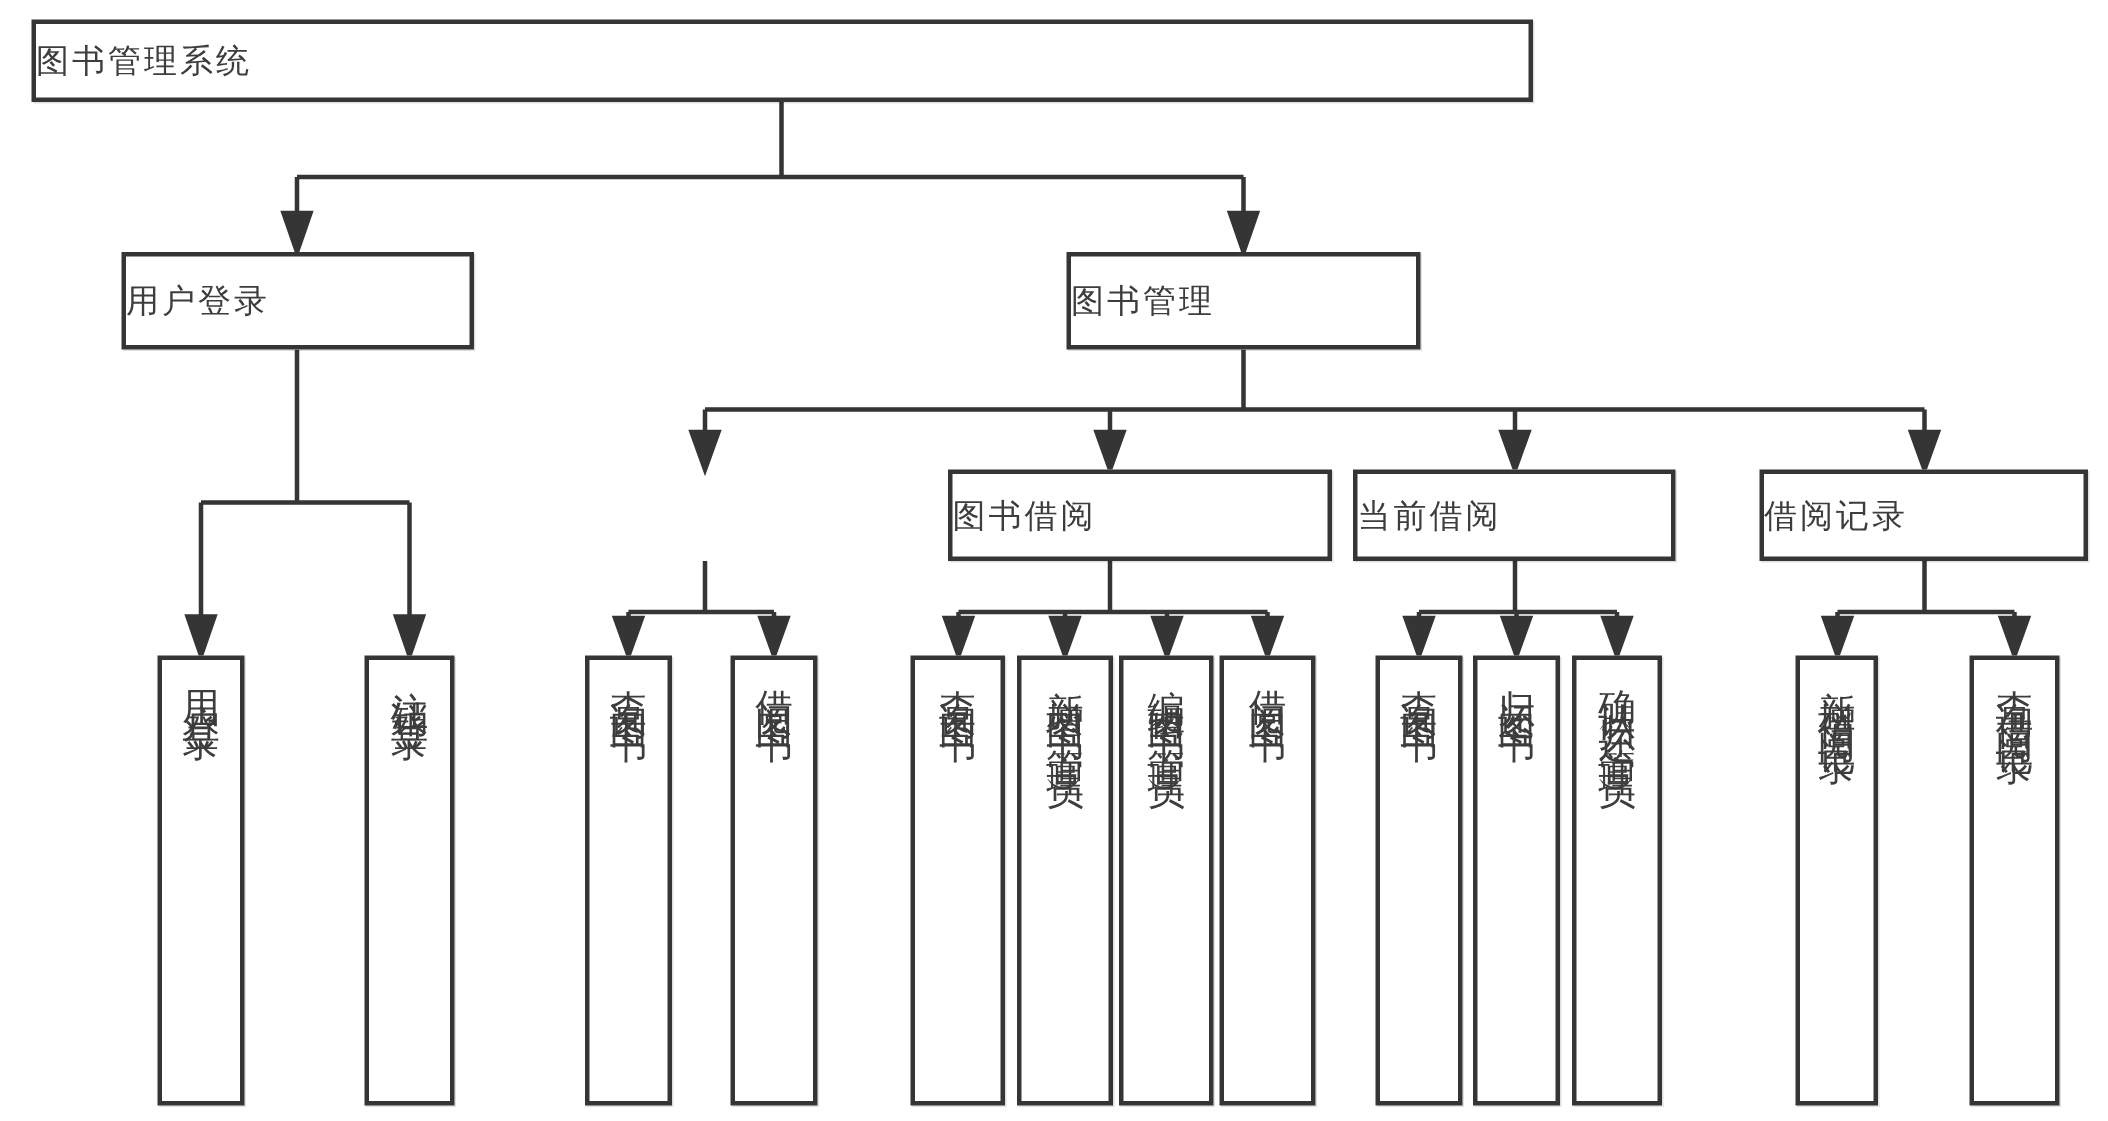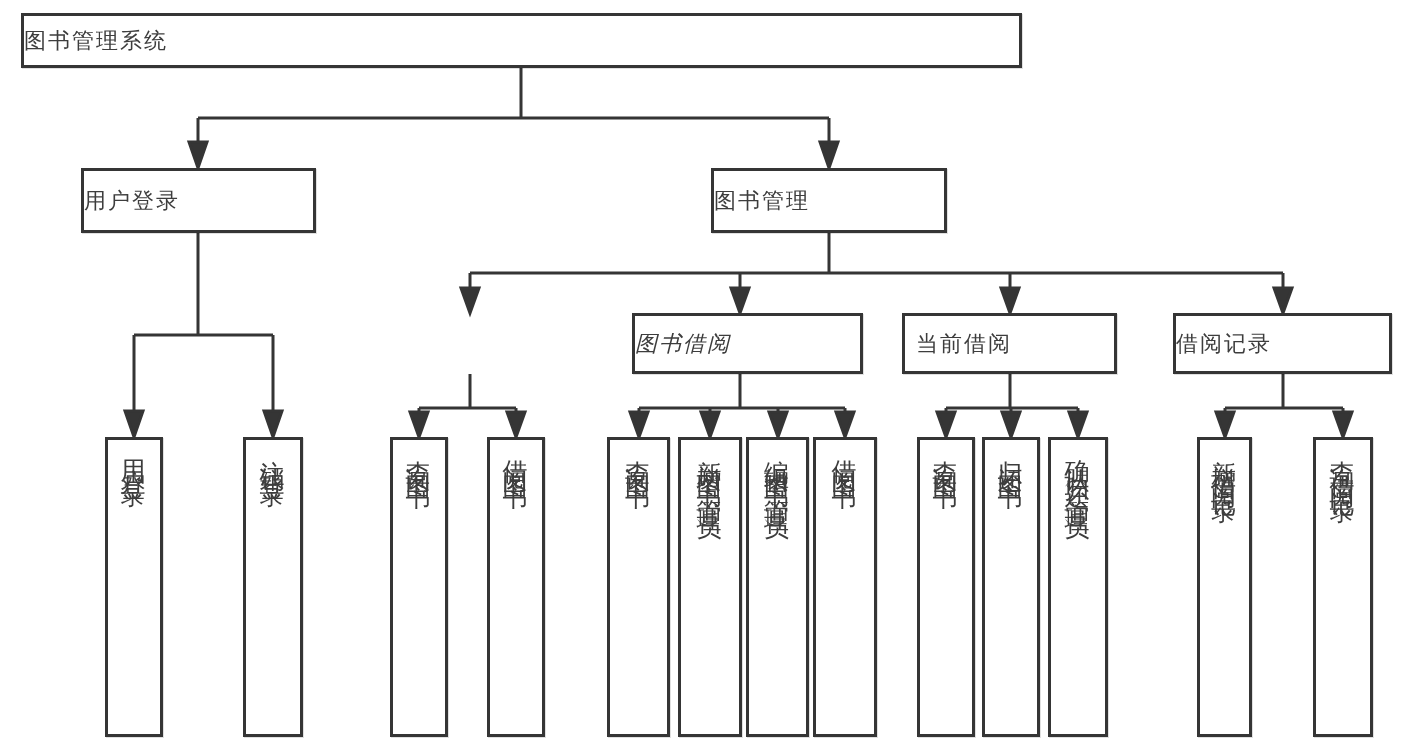--- a/index.html
+++ b/index.html
@@ -28,22 +28,22 @@
     letter-spacing:8px;
     text-align:center;
   }
   
   .n-root{left:21px;top:13px;width:1001px;height:55px;}
   
   .n-user{left:81px;top:168px;width:235px;height:65px;}
   .n-book{left:711px;top:168px;width:236px;height:65px;}
   
   .n-new{left:362px;top:313px;width:215px;height:61px;}
-  .n-borrow{left:632px;top:313px;width:231px;height:61px;font-style:italic;}
-  .n-current{left:902px;top:313px;width:215px;height:61px;padding-left:11px;}
+  .n-borrow{left:632px;top:313px;width:256px;height:61px;}
+  .n-current{left:902px;top:313px;width:215px;height:61px;}
   .n-records{left:1173px;top:313px;width:219px;height:61px;}
   
   .tall{top:437px;height:300px;}
   .n-a1{left:105px;width:58px;}
   .n-a2{left:243px;width:60px;}
   .n-b1{left:390px;width:58px;}
   .n-b2{left:487px;width:58px;}
   .n-c1{left:607px;width:63px;}
   .n-c2{left:678px;width:64px;}
   .n-c3{left:746px;width:63px;}

